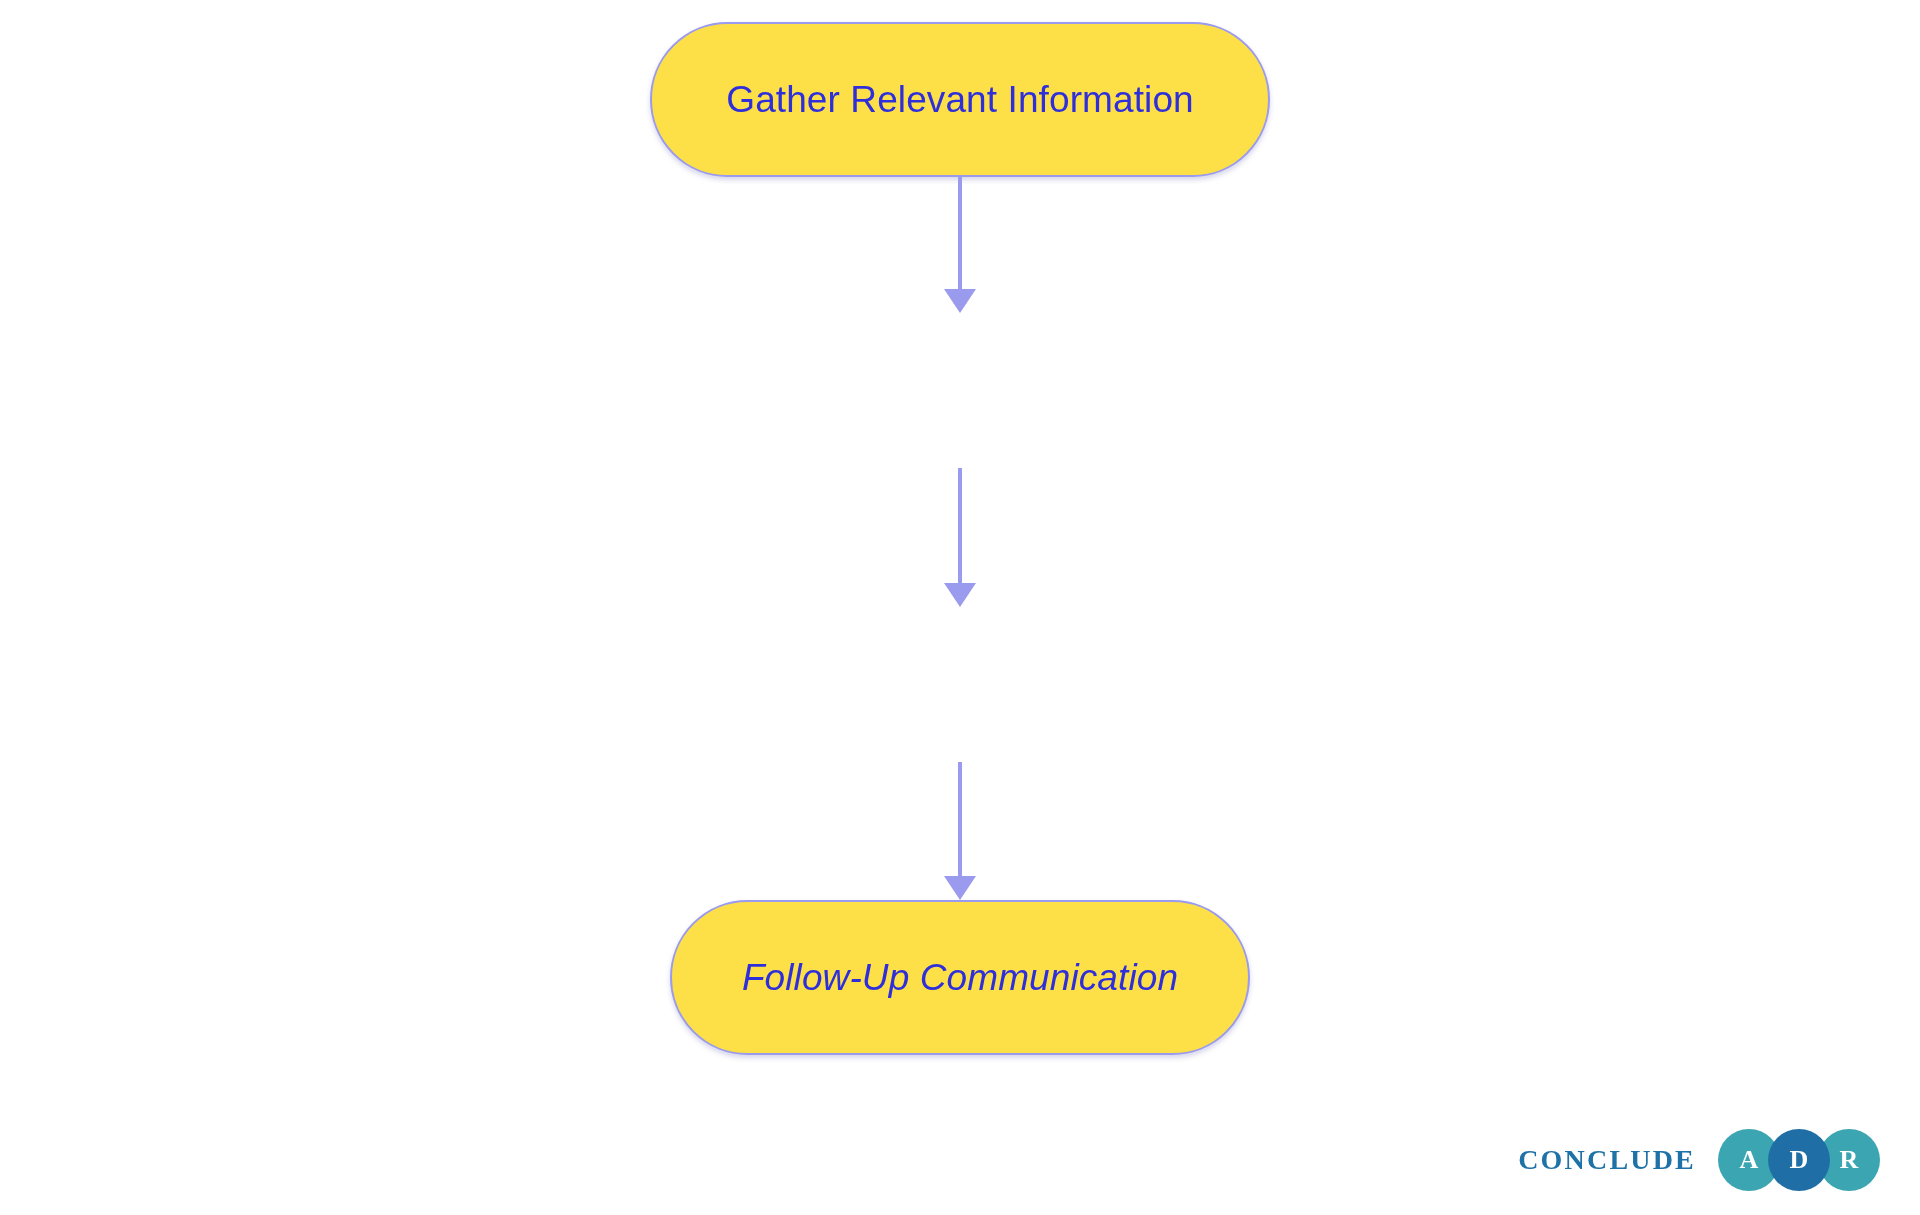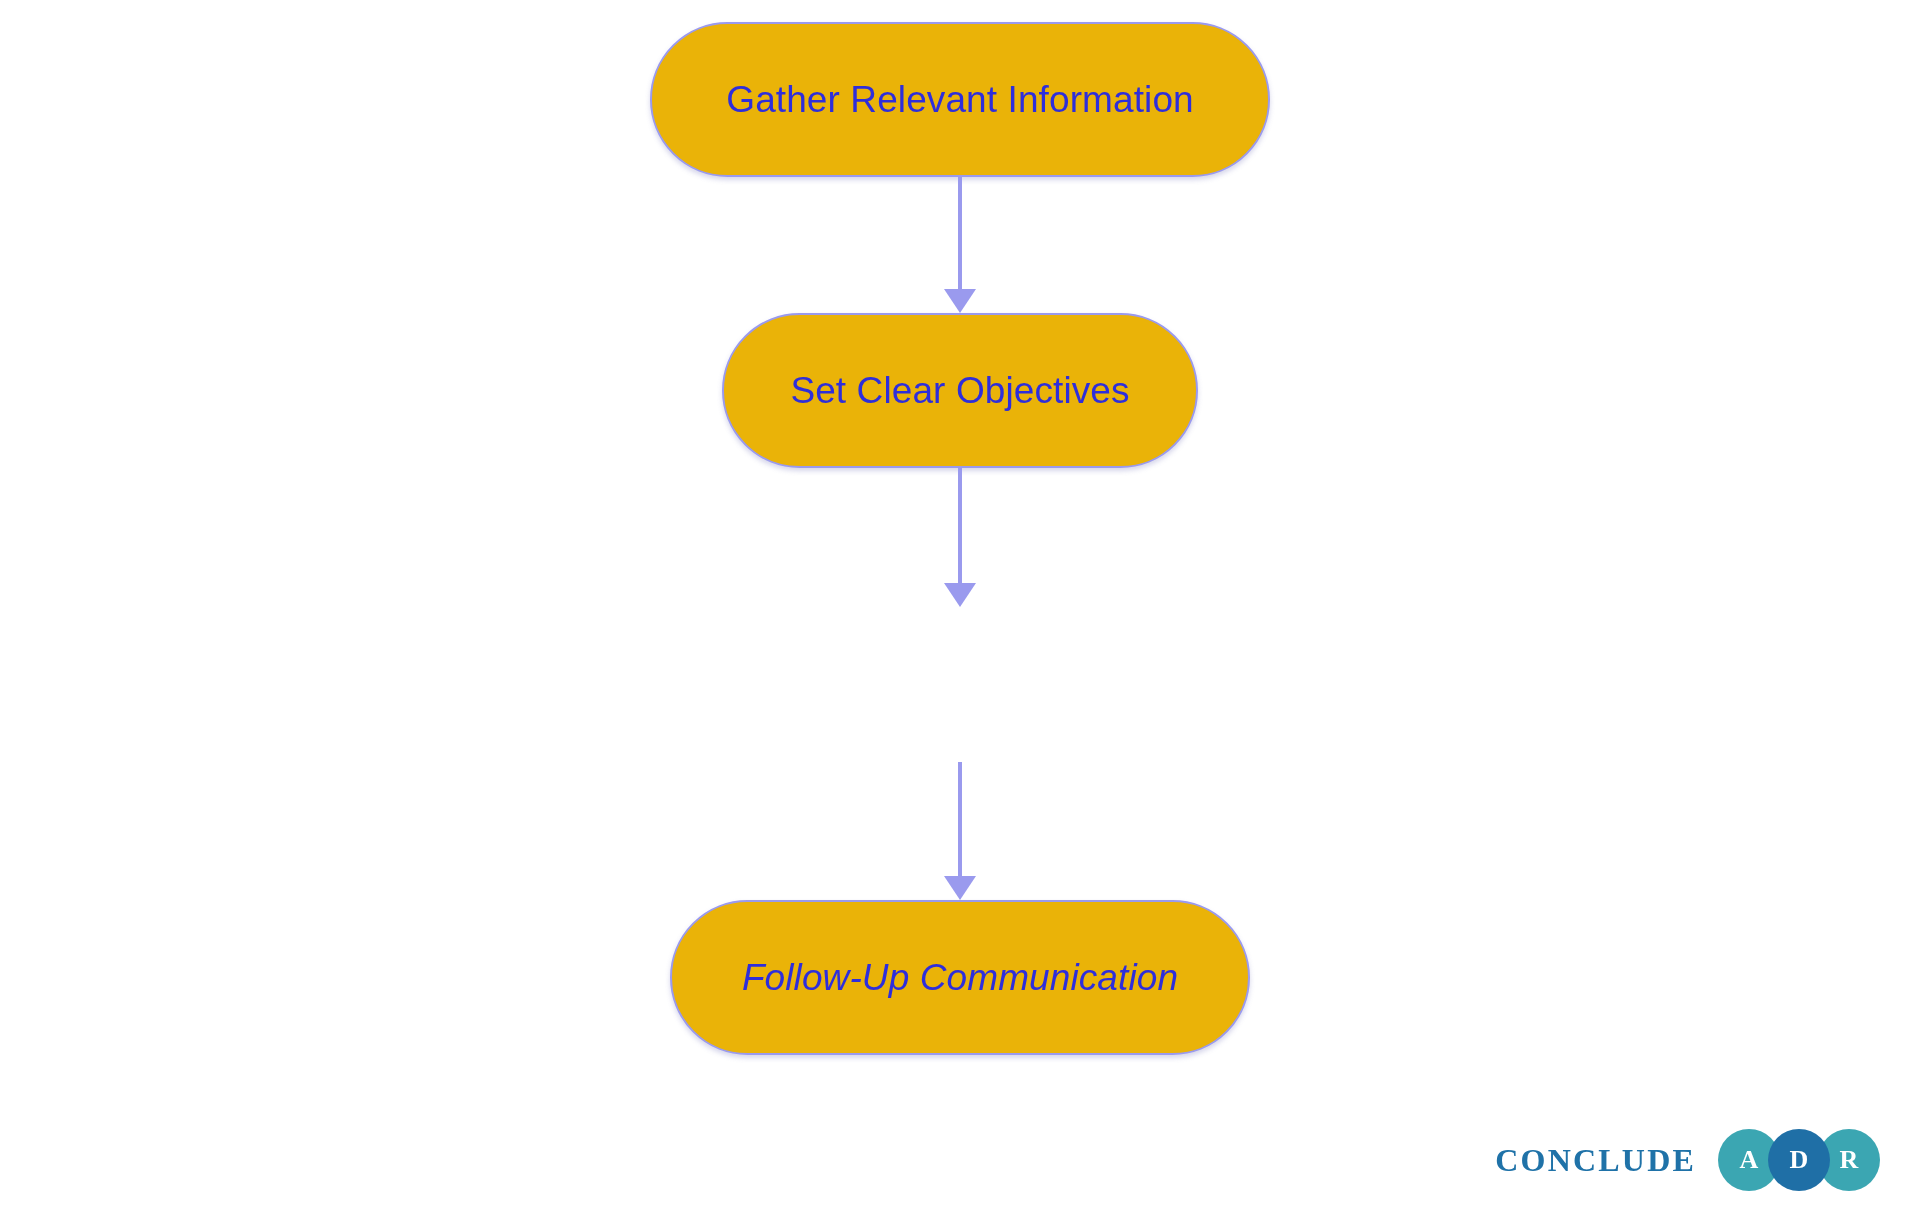--- a/index.html
+++ b/index.html
@@ -22,21 +22,21 @@
   }
 
   
   .flow-node {
     position: absolute;
     display: flex;
     align-items: center;
     justify-content: center;
     box-sizing: border-box;
     height: 155px;
-    background: #eab308;
+    background: #fde047;
     border: 2px solid #9a9aee;
     border-radius: 80px;
     box-shadow: 0 3px 5px rgba(120, 120, 190, 0.30);
   }
   .flow-node .node-label {
     font-family: "Liberation Sans", sans-serif;
     font-size: 37px;
     font-weight: 400;
     color: #2e2edb;
     letter-spacing: 0.1px;
@@ -88,21 +88,21 @@
   #brand {
     position: absolute;
     right: 40px;
     bottom: 22px;
     display: flex;
     align-items: center;
     height: 66px;
   }
   #brand-wordmark {
     font-family: "Liberation Serif", serif;
-    font-size: 32px;
+    font-size: 28px;
     font-weight: 700;
     color: #1f72a8;
     letter-spacing: 2.2px;
     font-variant: small-caps;
     text-transform: uppercase;
     line-height: 1;
     margin-right: 22px;
     white-space: nowrap;
   }
   #brand-circles {
@@ -136,23 +136,20 @@
 
   <div class="flow-node" id="node-0">
     <span class="node-label">Gather Relevant Information</span>
   </div>
 
   <div class="connector" id="conn-0">
     <div class="conn-line"></div>
     <div class="conn-head"></div>
   </div>
 
-  <div class="flow-node" id="node-1">
-    <span class="node-label">Set Clear Objectives</span>
-  </div>
 
   <div class="connector" id="conn-1">
     <div class="conn-line"></div>
     <div class="conn-head"></div>
   </div>
 
 
   <div class="connector" id="conn-2">
     <div class="conn-line"></div>
     <div class="conn-head"></div>

